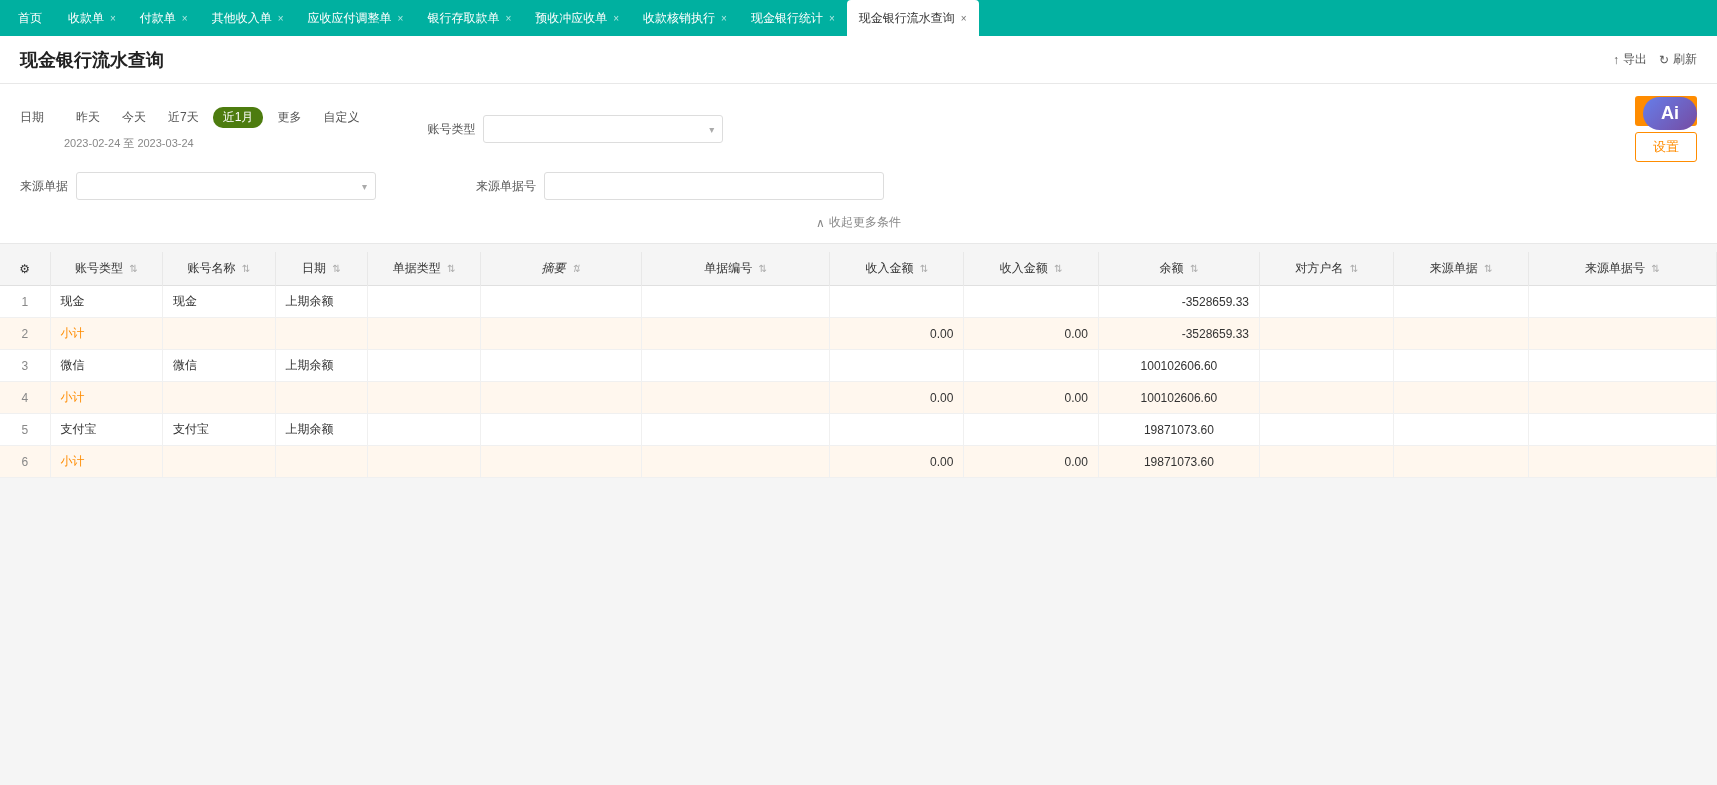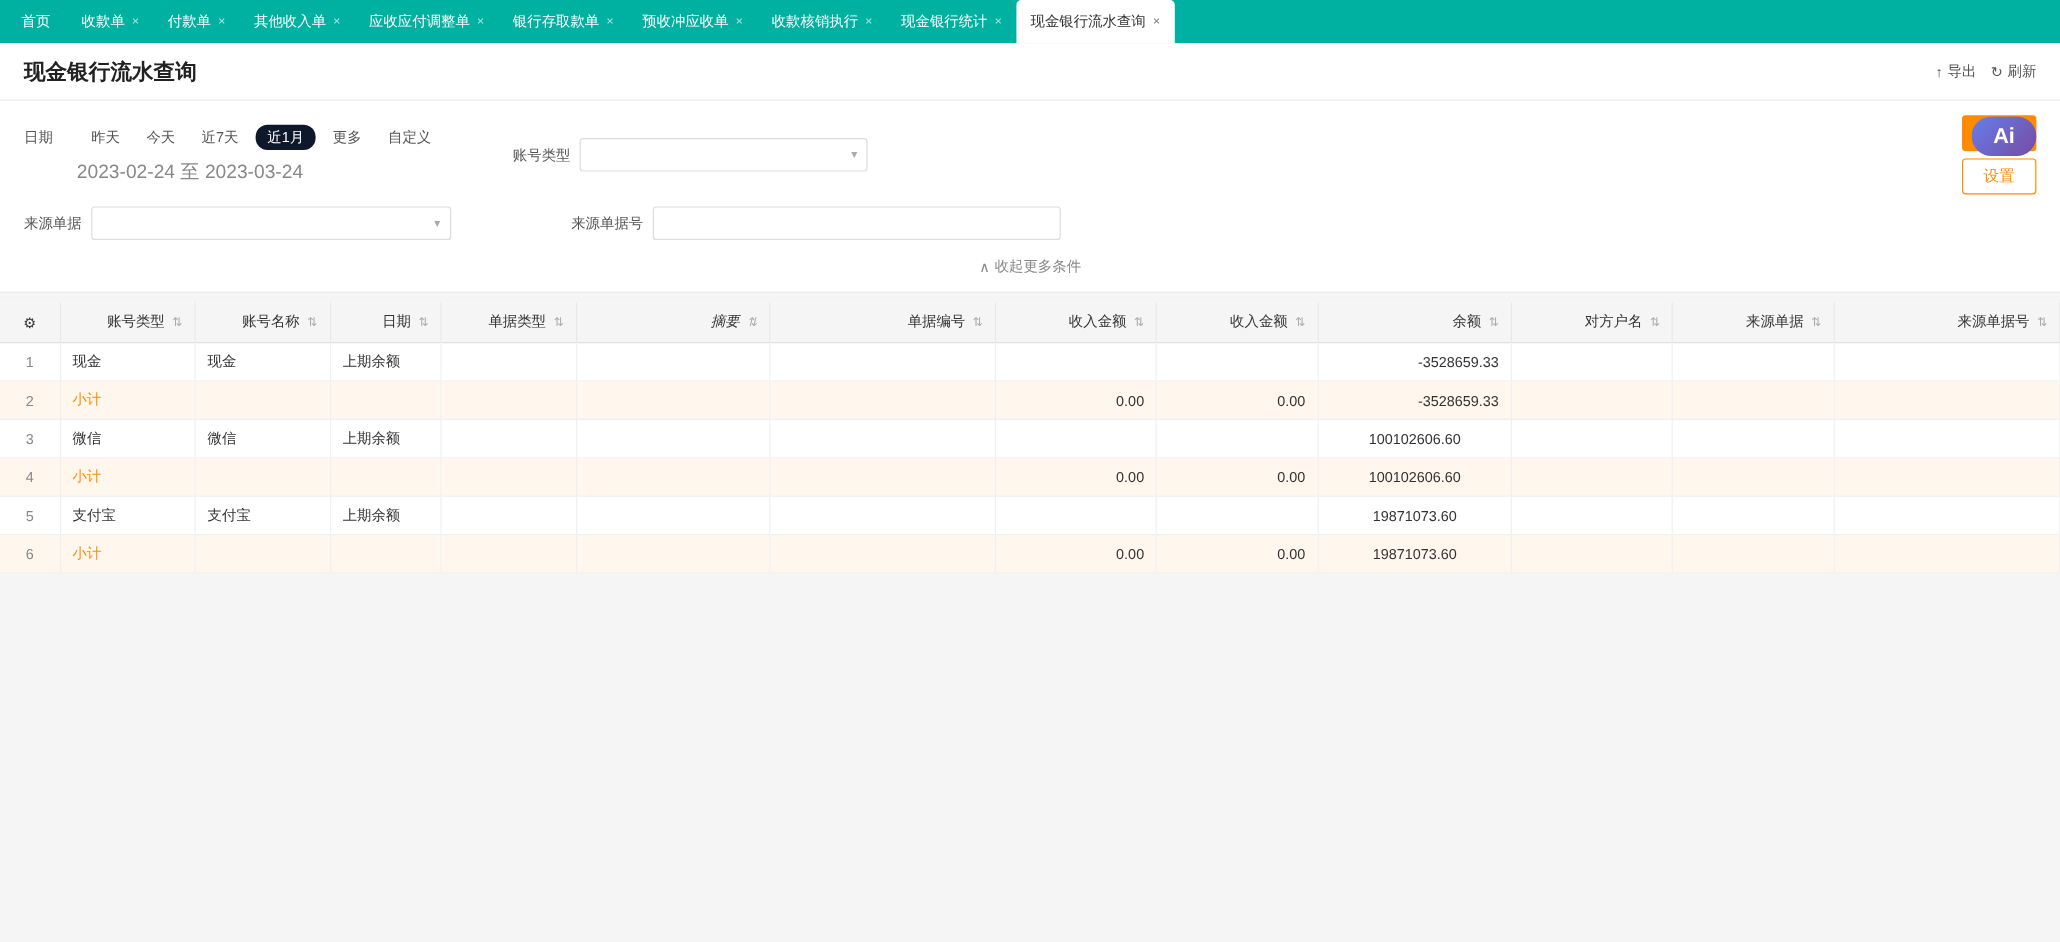--- a/index.html
+++ b/index.html
@@ -95,27 +95,27 @@
       gap: 6px;
     }
     .date-opt {
       padding: 2px 8px;
       font-size: 12px;
       cursor: pointer;
       color: #555;
       border-radius: 3px;
     }
     .date-opt.active {
-      background: #0f172a;
+      background: #4d7c0f;
       color: #fff;
       border-radius: 10px;
       padding: 2px 10px;
     }
     .date-range {
-      font-size: 16px;
+      font-size: 11px;
       color: #888;
       margin-left: 4px;
     }
     .select-box {
       border: 1px solid #ddd;
       border-radius: 3px;
       padding: 3px 8px;
       font-size: 12px;
       color: #555;
       cursor: pointer;
@@ -182,21 +182,21 @@
       width: 100%;
       border-collapse: collapse;
       font-size: 12px;
     }
     thead tr {
       background: #f5f5f5;
       border-bottom: 1px solid #e0e0e0;
     }
     thead th {
       padding: 8px 10px;
-      text-align: right;
+      text-align: center;
       font-weight: normal;
       color: #333;
       border-right: 1px solid #e8e8e8;
       white-space: nowrap;
       user-select: none;
       cursor: pointer;
     }
     thead th:first-child { width: 50px; text-align: center; }
     .sort-icon { color: #aaa; font-size: 10px; margin-left: 3px; }
     .settings-col { width: 40px; text-align: center; }

